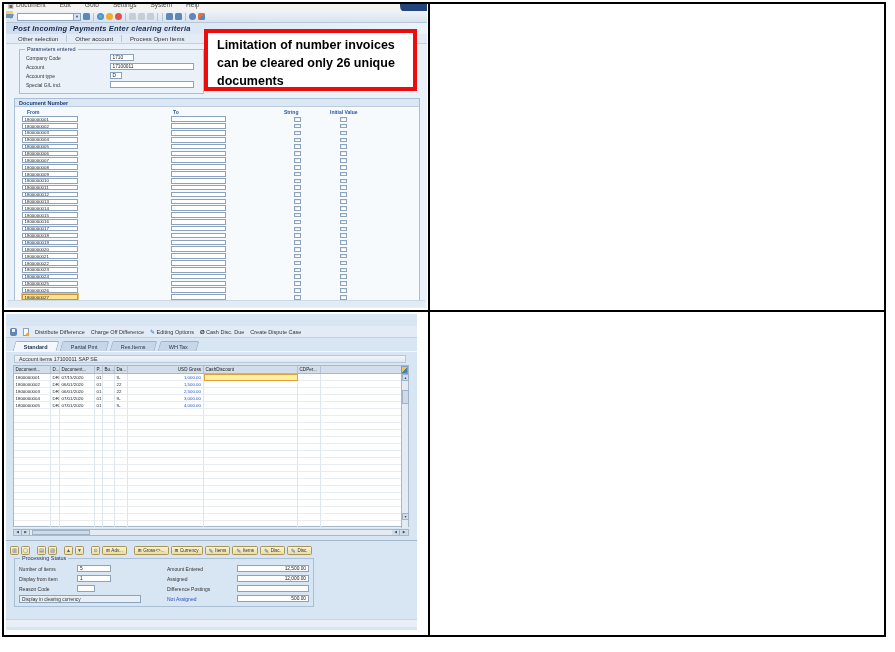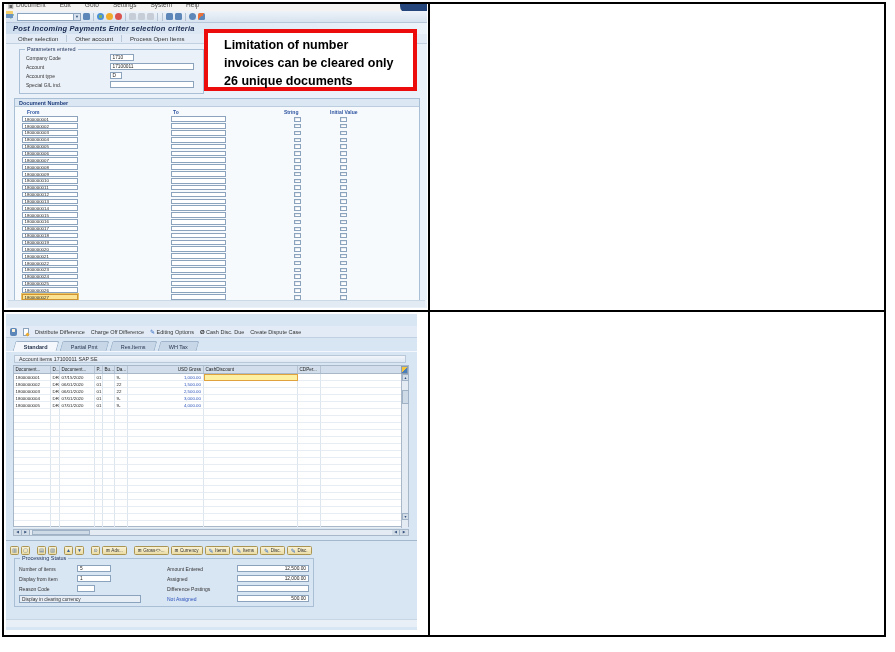--- a/index.html
+++ b/index.html
@@ -35,21 +35,21 @@
   .appbar1 { position:absolute; left:0; top:30px; width:421px; height:10px; background:#e3ecf6; border-bottom:1px solid #c2d1e1; display:flex; align-items:center; gap:4px; padding-left:8px; }
   .appbtn { font-size:6px; color:#333; padding:0 4px; white-space:nowrap; }
   .appsep { width:1px; height:7px; background:#b9c9d9; }
   .body1 { position:absolute; left:0; top:40px; width:421px; height:264px; background:#ebf1f9; }
 
   .group { position:absolute; border:1px solid #a9bfd6; }
   .legend { position:absolute; top:-4px; left:5px; font-size:5.5px; color:#23365e; background:#ebf1f9; padding:0 2px; white-space:nowrap; }
   .prow-label { position:absolute; left:6px; font-size:5px; color:#333; white-space:nowrap; }
   .pfield { position:absolute; left:90px; height:7px; background:#fff; border:1px solid #8ba3bd; font-size:4.8px; color:#222; line-height:6px; padding-left:1.5px; overflow:hidden; }
 
-  .callout { position:absolute; left:198px; top:25px; width:213px; height:62px; background:#fff; border:4px solid #ec0c0c; padding:3px 16px; font-size:12.5px; font-weight:700; color:#000; line-height:1.45; z-index:6; }
+  .callout { position:absolute; left:198px; top:25px; width:213px; height:62px; background:#fff; border:4px solid #ec0c0c; padding:3px 9px; font-size:12.5px; font-weight:700; color:#000; line-height:1.45; z-index:6; }
 
   .docgroup { left:8px; top:54px; width:406px; height:206px; background:#f6fafd; }
   .docstrip { position:absolute; left:0; top:0; width:100%; height:8px; background:#dbe7f3; border-bottom:1px solid #bccde0; font-size:5.5px; color:#20407e; line-height:8px; padding-left:4px; font-weight:700; }
   .dochead { position:absolute; font-size:5px; font-weight:700; color:#3055a0; top:10px; white-space:nowrap; }
   .doc-rows { position:absolute; left:0; top:17px; width:100%; }
   .doc-row { position:relative; height:6.85px; }
   .from-fld { position:absolute; left:7px; top:.4px; width:56px; height:5.6px; background:#fff; border:1px solid #8ba3bd; font-size:4.4px; line-height:4.4px; color:#222; padding:.4px 0 0 1.5px; }
   .to-fld { position:absolute; left:156px; top:.4px; width:55px; height:5.6px; background:#fff; border:1px solid #8ba3bd; }
   .cbx { position:absolute; top:1px; width:6.5px; height:4.6px; background:#fff; border:1px solid #8ba3bd; box-shadow:inset .5px .5px 0 #d5dee8; }
   .cb1 { left:279px; } .cb2 { left:325px; }
@@ -150,21 +150,21 @@
       <span class="ticon page"></span>
       <span class="tsep"></span>
       <span class="ticon blue"></span>
       <span class="ticon blue"></span>
       <span class="tsep"></span>
       <span class="ticon help"></span>
       <span class="ticon custom"></span>
     </div>
 
     <div class="titlebar1">
-      <span class="sap-title">Post Incoming Payments Enter selection criteria</span>
+      <span class="sap-title">Post Incoming Payments Enter clearing criteria</span>
     </div>
 
     <div class="appbar1">
       <span class="appbtn">Other selection</span>
       <span class="appsep"></span>
       <span class="appbtn">Other account</span>
       <span class="appsep"></span>
       <span class="appbtn">Process Open Items</span>
     </div>
 

